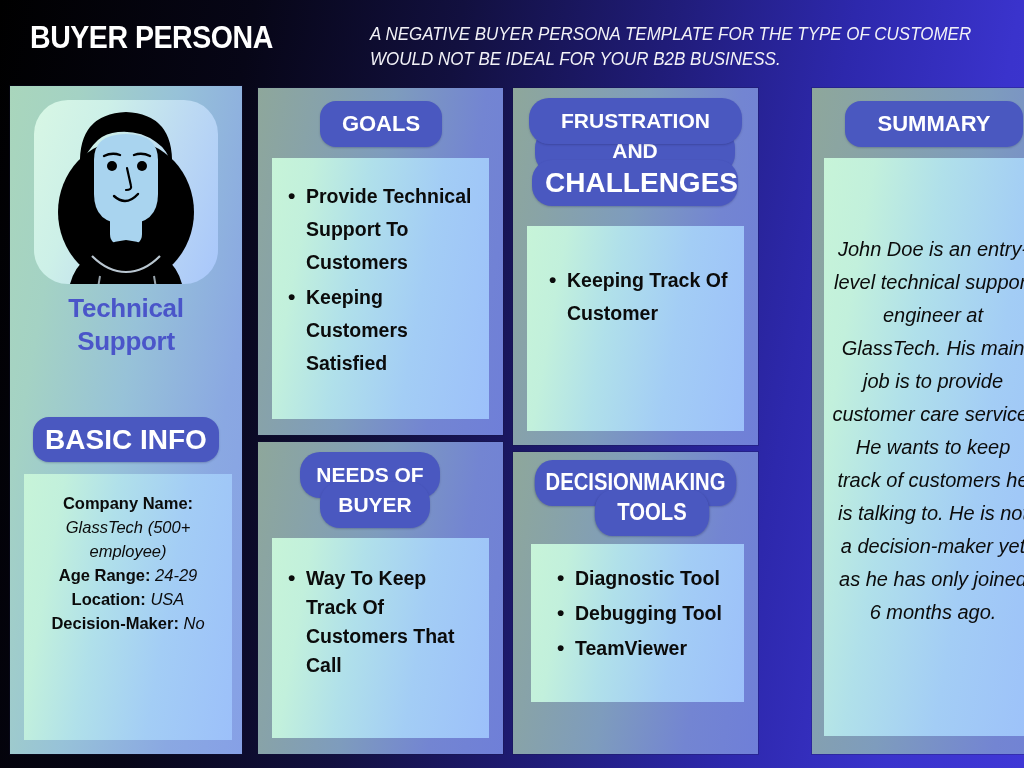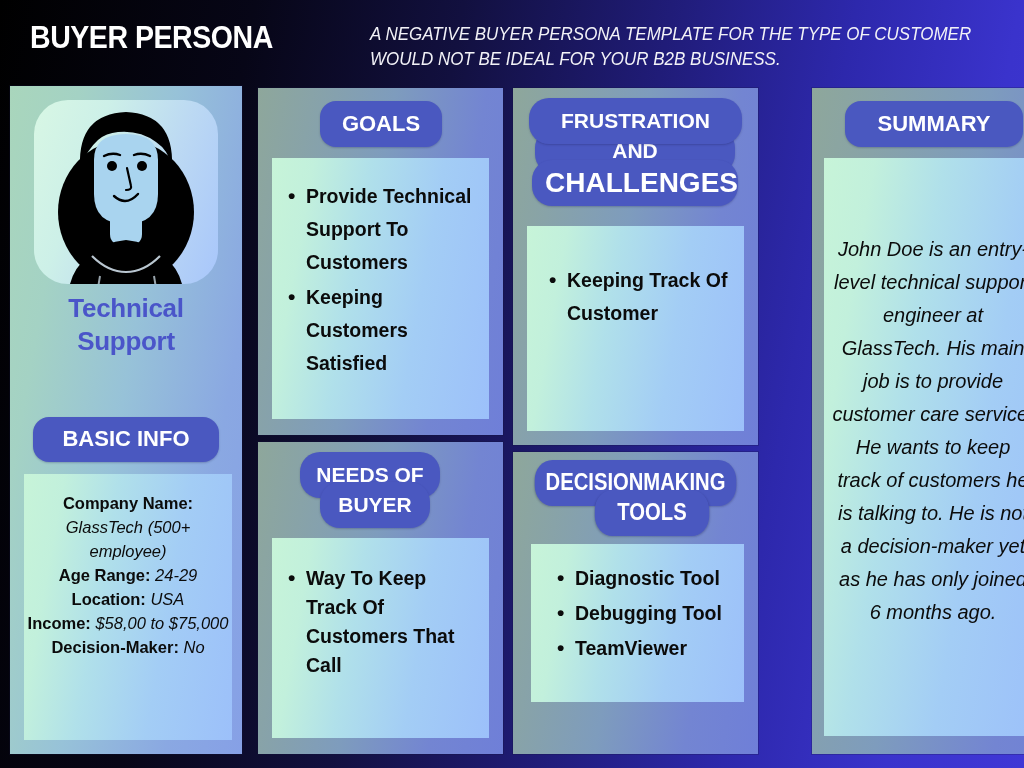--- a/index.html
+++ b/index.html
@@ -204,44 +204,40 @@
 
           <path d="M80 96 q12 11 24 -2" stroke="#000000" stroke-width="2.4" fill="none" stroke-linecap="round"></path>
         </g>
       </svg>
     </div>
 
     <div class="persona-name" style="left: 8px; top: 206px; width: 216px; color: rgb(74, 85, 201);">
       <div>Technical Support</div>
     </div>
 
-    <div class="pill" style="left: 23px; top: 331px; width: 186px; height: 45px; font-size: 22px; background: rgb(74, 88, 192);">
+    <div class="pill" style="left: 23px; top: 331px; width: 186px; height: 45px; font-size: 28px; background: rgb(74, 88, 192);">
       <span>BASIC INFO</span>
     </div>
 
     <div class="inner" style="left:14px; top:388px; width:208px; height:266px;"></div>
 
     <div class="basic-text" style="left:16px; top:405px; width:204px;">
       <div>
         <span>Company Name:</span>
         <span class="val">GlassTech (500+ employee)</span>
       </div>
       <div>
         <span>Age Range:</span>
         <span class="val">24-29</span>
       </div>
       <div>
         <span>Location:</span>
         <span class="val">USA</span>
       </div>
       <div>
-        <span>Income:</span>
-        <span class="val">$58,00 to $75,000</span>
-      </div>
-      <div>
         <span>Decision-Maker:</span>
         <span class="val">No</span>
       </div>
     </div>
   </div>
 
   <div class="card" style="left:258px; top:88px; width:245px; height:347px;">
     <div class="pill" style="left: 62px; top: 13px; width: 122px; height: 46px; font-size: 22px; background: rgb(74, 88, 192);">
       <span>GOALS</span>
     </div>

